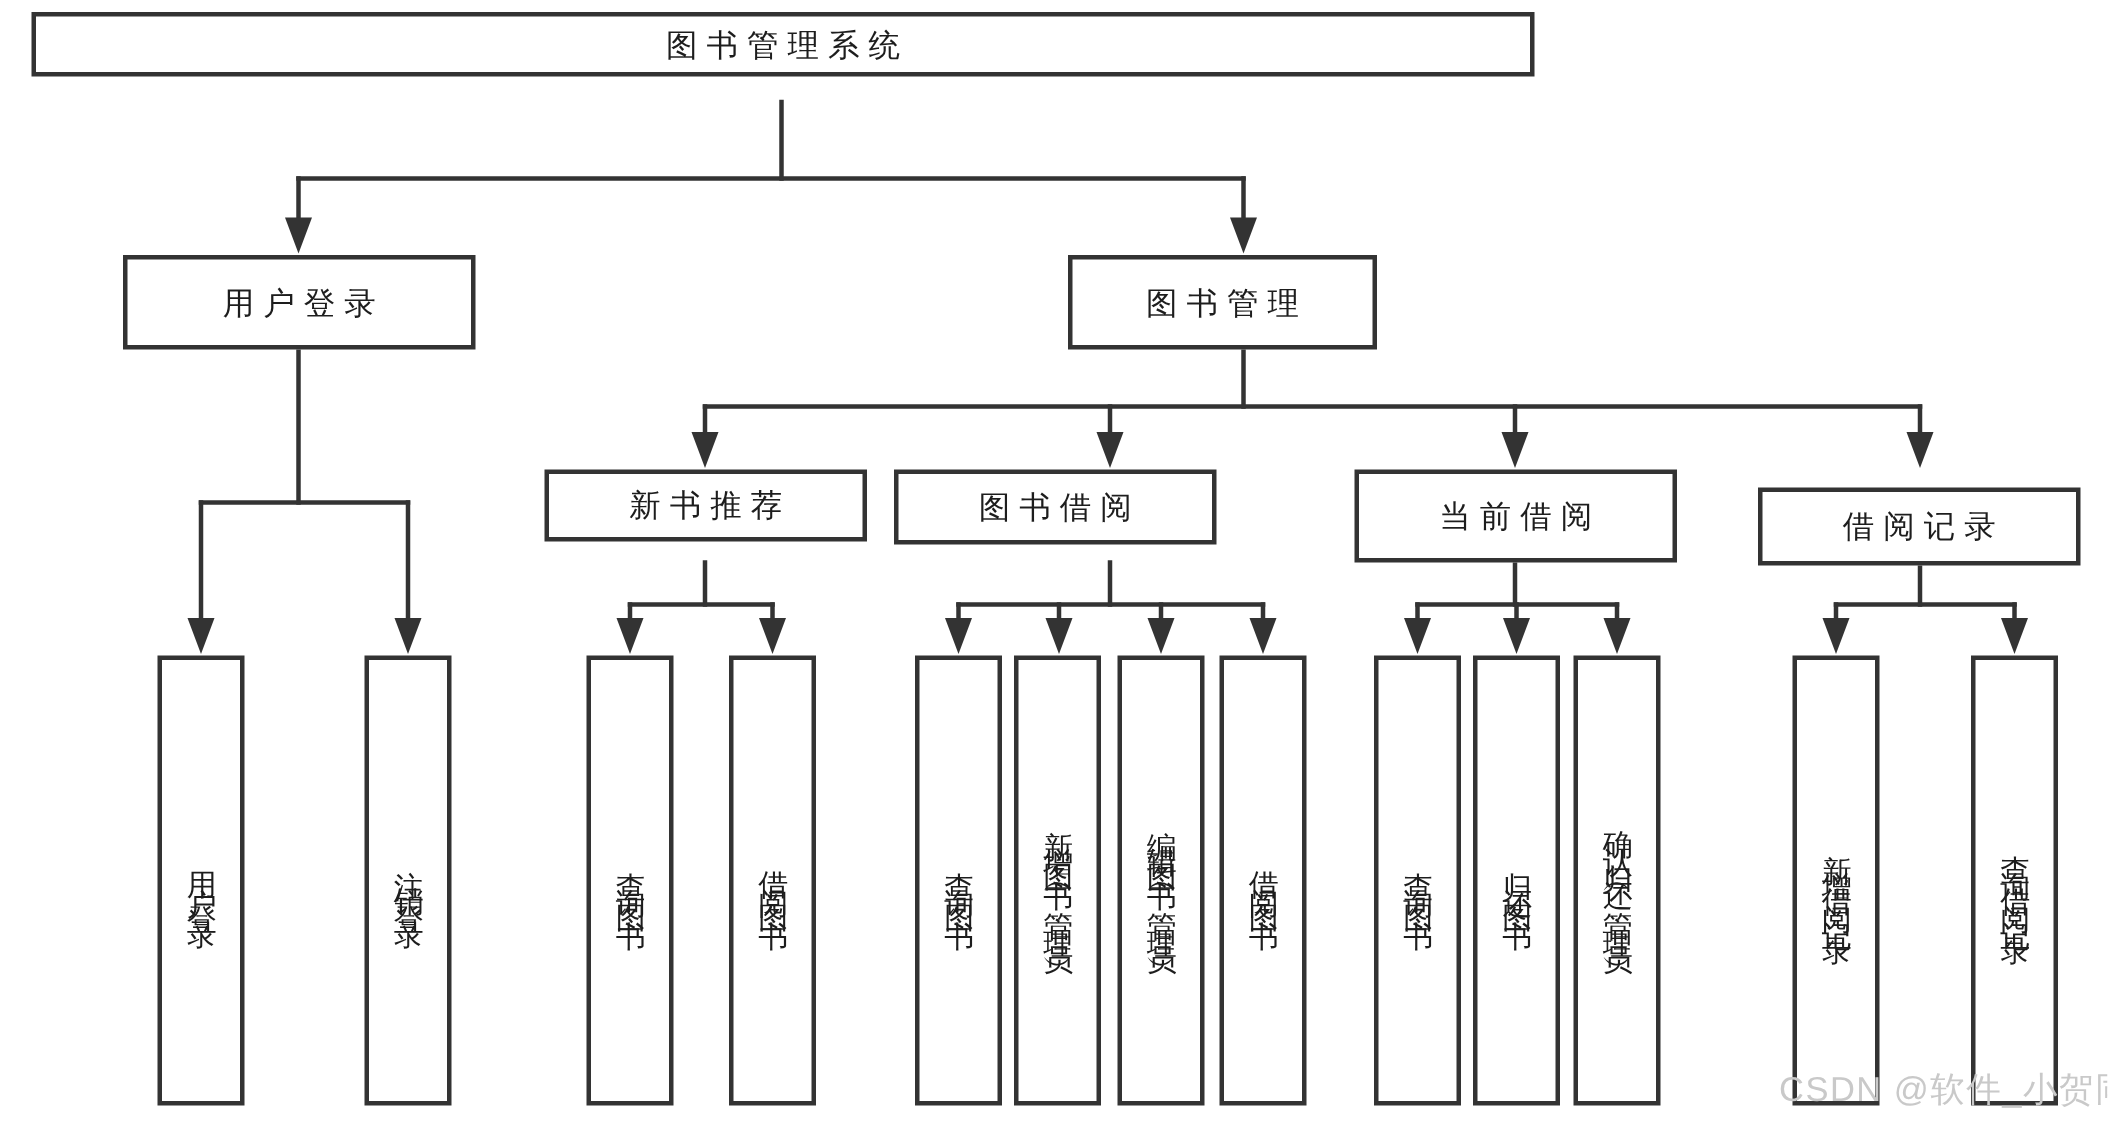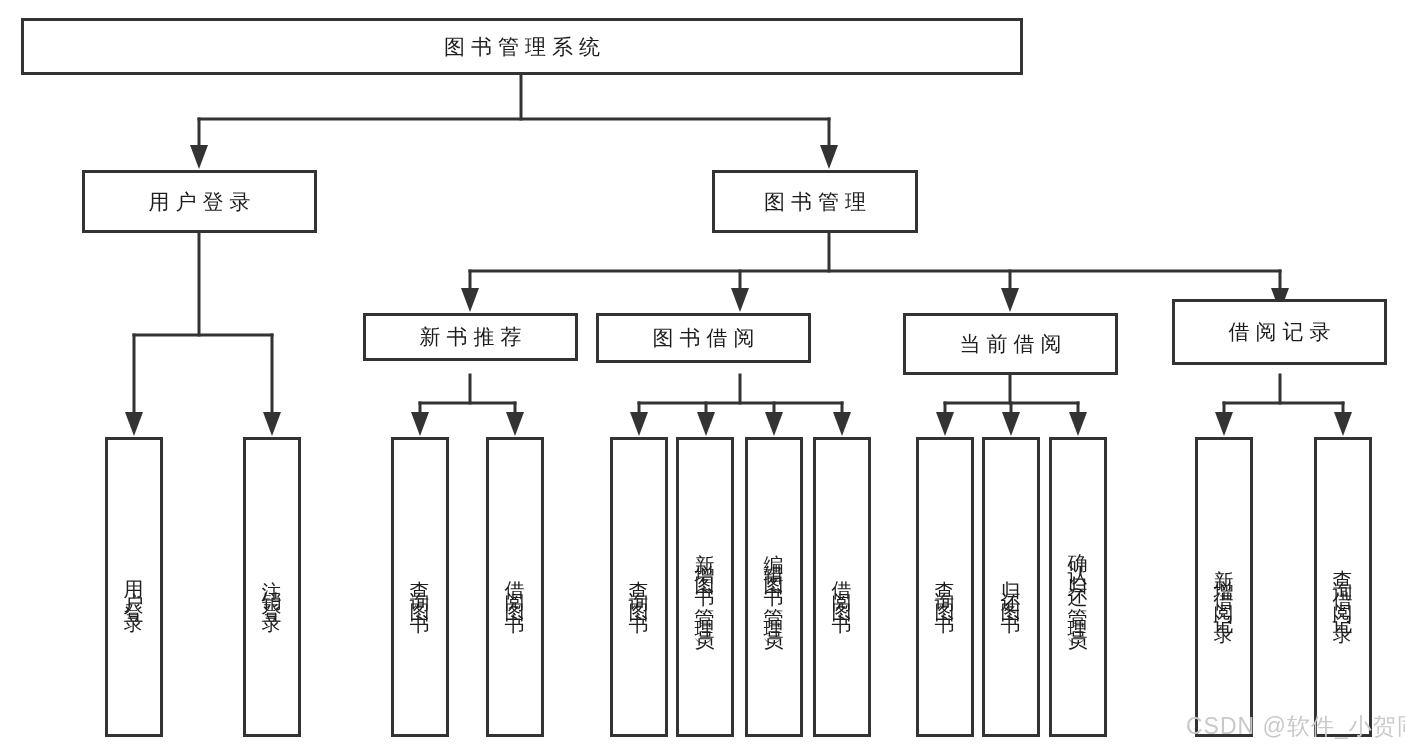--- a/index.html
+++ b/index.html
@@ -85,41 +85,41 @@
     <polygon points="1069,412 1087,412 1078,436"></polygon>
 
     <line x1="1280" y1="375" x2="1280" y2="403"></line>
     <line x1="1224" y1="403" x2="1343" y2="403"></line>
     <line x1="1224" y1="403" x2="1224" y2="416"></line>
     <polygon points="1215,412 1233,412 1224,436"></polygon>
     <line x1="1343" y1="403" x2="1343" y2="416"></line>
     <polygon points="1334,412 1352,412 1343,436"></polygon>
   </svg>
 
-  <div class="box" style="left:21px;top:18px;width:1002px;height:57px">
+  <div class="box" style="left:21px;top:8px;width:1002px;height:43px">
     <span class="hlabel">图书管理系统</span>
   </div>
 
   <div class="box" style="left:82px;top:170px;width:235px;height:63px">
     <span class="hlabel">用户登录</span>
   </div>
   <div class="box" style="left:712px;top:170px;width:206px;height:63px">
     <span class="hlabel">图书管理</span>
   </div>
 
   <div class="box" style="left:363px;top:313px;width:215px;height:48px">
     <span class="hlabel">新书推荐</span>
   </div>
   <div class="box" style="left:596px;top:313px;width:215px;height:50px">
     <span class="hlabel">图书借阅</span>
   </div>
   <div class="box" style="left:903px;top:313px;width:215px;height:62px">
     <span class="hlabel">当前借阅</span>
   </div>
-  <div class="box" style="left:1172px;top:299px;width:215px;height:66px">
+  <div class="box" style="left:1172px;top:325px;width:215px;height:52px">
     <span class="hlabel">借阅记录</span>
   </div>
 
   <div class="box" style="left:105px;top:437px;width:58px;height:300px">
     <span class="vlabel">用户登录</span>
   </div>
   <div class="box" style="left:243px;top:437px;width:58px;height:300px">
     <span class="vlabel">注销登录</span>
   </div>
 

